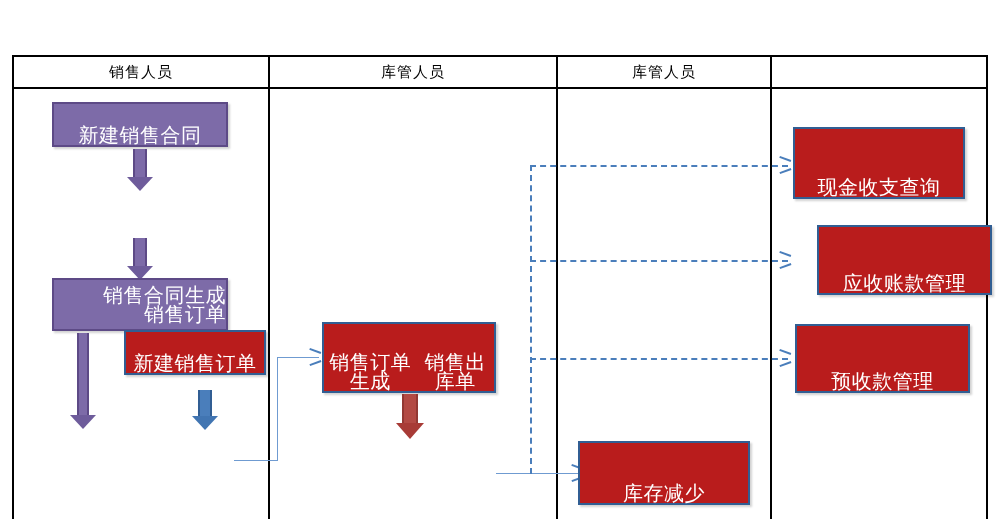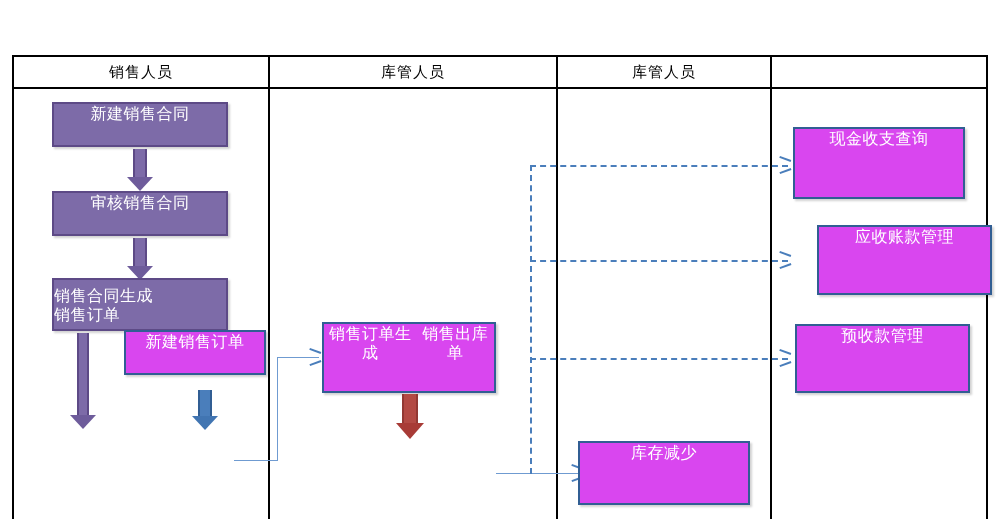--- a/index.html
+++ b/index.html
@@ -8,25 +8,25 @@
 
   
   .frame{position:absolute;left:12px;top:10px;width:976px;height:497px;border:2px solid #000;box-sizing:border-box;}
   .hdr-rule{position:absolute;left:12px;top:42px;width:976px;height:0;border-top:2px solid #000;}
   .vdiv{position:absolute;top:10px;width:0;height:497px;border-left:2px solid #000;}
 
   .lane-title{position:absolute;top:12px;height:30px;line-height:30px;text-align:center;
     font-size:15px;color:#000;letter-spacing:1px;}
 
   
-  .box{position:absolute;box-sizing:border-box;display:flex;align-items:flex-start;justify-content:center;
-    text-align:center;color:#ffffff;font-size:16px;line-height:19px;letter-spacing:0.5px;
+  .box{position:absolute;box-sizing:border-box;display:flex;align-items:flex-end;justify-content:center;
+    text-align:center;color:#ffffff;font-size:20px;line-height:19px;letter-spacing:0.5px;
     box-shadow:2px 2px 2px rgba(0,0,0,0.18);}
   .box.purple{background:#7D6BA8;border:2px solid #5D4A86;}
-  .box.blue{background:#d946ef;border:2px solid #315E93;}
+  .box.blue{background:#b91c1c;border:2px solid #315E93;}
   .box span{display:block;}
 
   
   .blockarrow{position:absolute;}
   .blockarrow .shaft{position:absolute;left:50%;top:0;transform:translateX(-50%);}
   .blockarrow .head{position:absolute;left:50%;bottom:0;transform:translateX(-50%);
     width:0;height:0;}
 
   .ba-purple .shaft{background:#7D6BA8;border-left:2px solid #5D4A86;border-right:2px solid #5D4A86;box-sizing:border-box;}
   .ba-purple .head{border-left:13px solid transparent;border-right:13px solid transparent;border-top:14px solid #6E5C9B;}
@@ -63,23 +63,20 @@
 
   <div class="box purple" style="left:52px;top:57px;width:176px;height:45px">
     <span>新建销售合同</span>
   </div>
 
   <div class="blockarrow ba-purple" style="left:124px;top:104px;width:32px;height:42px">
     <div class="shaft" style="width:14px;height:28px"></div>
     <div class="head"></div>
   </div>
 
-  <div class="box purple" style="left:52px;top:146px;width:176px;height:45px">
-    <span>审核销售合同</span>
-  </div>
 
   <div class="blockarrow ba-purple" style="left:124px;top:193px;width:32px;height:42px">
     <div class="shaft" style="width:14px;height:28px"></div>
     <div class="head"></div>
   </div>
 
   <div class="box purple" style="left:52px;top:233px;width:176px;height:53px;flex-direction:column">
     <span>销售合同生成</span>
     <span>销售订单</span>
   </div>

